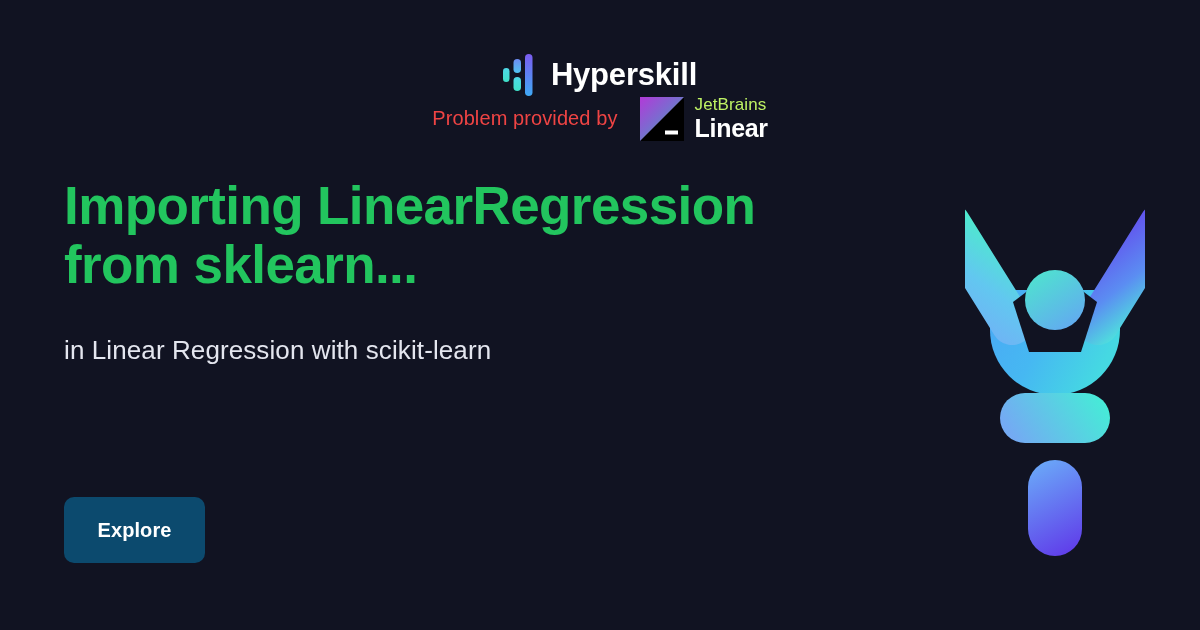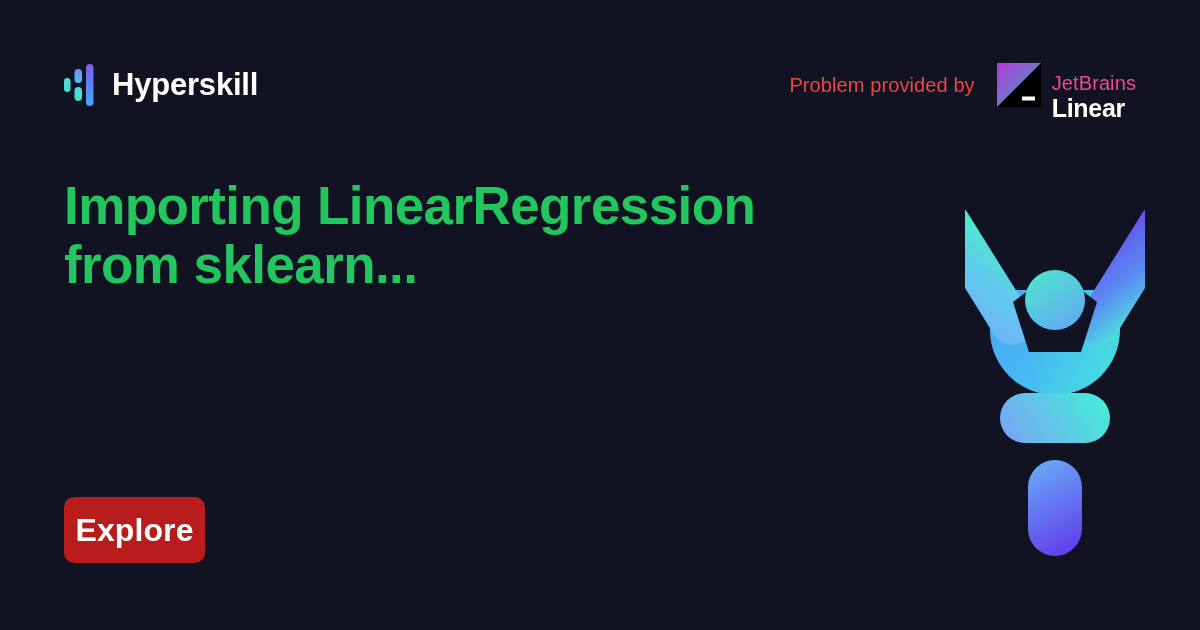--- a/index.html
+++ b/index.html
@@ -16,20 +16,21 @@
   }
 
   
   .header {
     position:absolute;
     top:54px; left:64px; right:64px;
     height:62px;
     display:flex;
     align-items:center;
     justify-content:space-between;
+    flex-direction:column;
   }
   .brand {
     display:flex;
     align-items:center;
     gap:18px;
   }
   .brand-mark {
     width:30px; height:42px;
     display:block;
   }
@@ -57,25 +58,24 @@
     gap:11px;
   }
   .jb-square { width:44px; height:44px; display:block; }
   .jb-words {
     display:flex;
     flex-direction:column;
     justify-content:center;
     line-height:1;
   }
   .jb-top {
-    font-size:20px;
-    color:#ec4899;
+    font-size:17px;
+    color:#bef264;
     letter-spacing:0.1px;
     margin-bottom:3px;
-    margin-top:24px;
   }
   .jb-bottom {
     font-size:25px;
     font-weight:bold;
     color:#ffffff;
     letter-spacing:-0.3px;
   }
 
   
   .title {
@@ -95,26 +95,26 @@
     font-size:26px;
     color:#e4e6ef;
     letter-spacing:0.1px;
   }
 
   
   .cta {
     position:absolute;
     left:64px; top:497px;
     width:141px; height:66px;
-    background:#b91c1c;
+    background:#0c4a6e;
     border:none;
     border-radius:10px;
     color:#ffffff;
     font-family:"Liberation Sans", sans-serif;
-    font-size:32px;
+    font-size:20px;
     font-weight:bold;
     letter-spacing:0.1px;
     cursor:pointer;
     display:flex;
     align-items:center;
     justify-content:center;
   }
 
   
   .artwork {
@@ -175,20 +175,21 @@
         </span>
         <span class="jb-words">
           <span class="jb-top">JetBrains</span>
           <span class="jb-bottom">Linear</span>
         </span>
       </div>
     </div>
   </div>
 
   <h1 class="title">Importing LinearRegression from sklearn...</h1>
+  <p class="subtitle">in Linear Regression with scikit-learn</p>
 
   <button class="cta">Explore</button>
 
   <div class="artwork">
     <svg viewBox="0 0 180 380" width="180" height="380" xmlns="http://www.w3.org/2000/svg">
       <defs>
         <linearGradient id="emLeft" x1="0.75" y1="0" x2="0.1" y2="1">
           <stop offset="0%" stop-color="#4fe8cf"></stop>
           <stop offset="55%" stop-color="#62c7f0"></stop>
           <stop offset="100%" stop-color="#6fb4f5"></stop>

